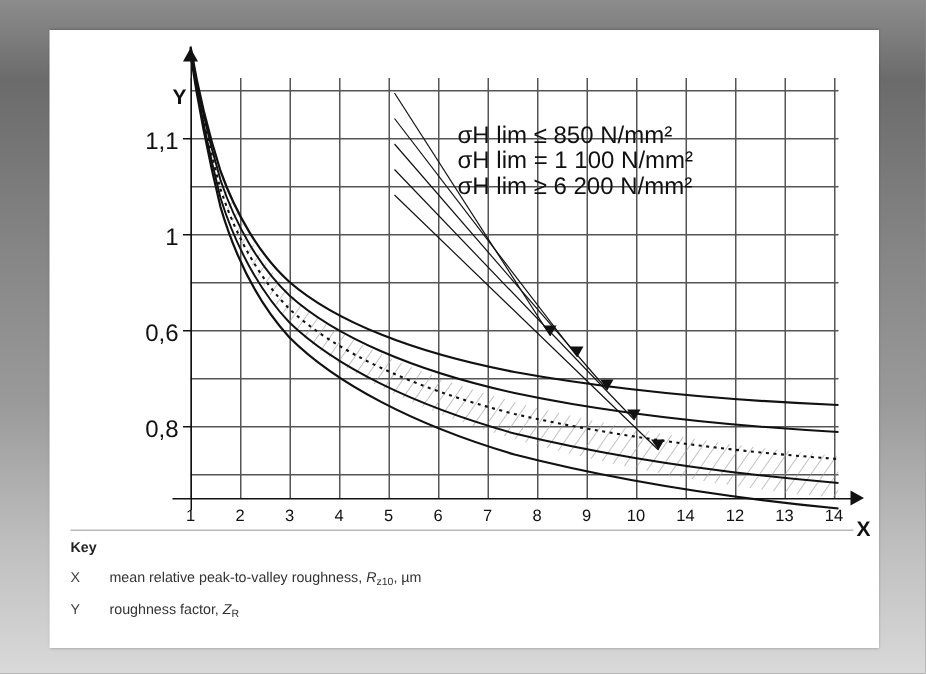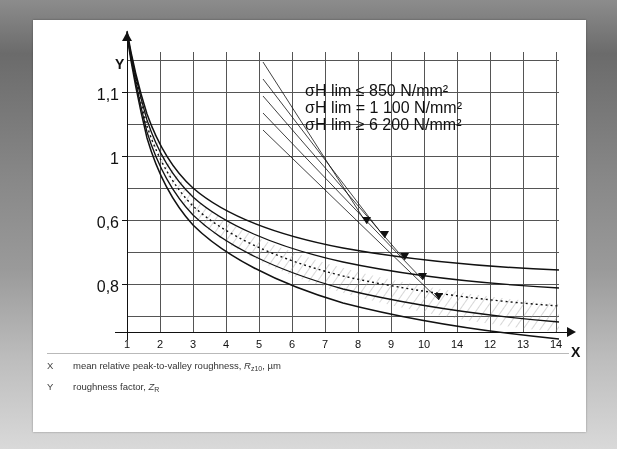--- a/index.html
+++ b/index.html
@@ -279,20 +279,21 @@
 
       <div id="legend">
         <div class="row">σH lim ≤ 850 N/mm²</div>
         <div class="row">σH lim = 1 100 N/mm²</div>
         <div class="row">σH lim ≥ 6 200 N/mm²</div>
       </div>
     </div>
 
     <div id="key-divider"></div>
     <div id="keyblock">
+      <div id="key-title">Key</div>
 
       <div class="key-row">
         <div class="key-sym">X</div>
         <div class="key-txt"><span>mean relative peak-to-valley roughness, </span><i>R</i><sub>z10</sub><span>, µm</span></div>
       </div>
 
       <div class="key-row">
         <div class="key-sym">Y</div>
         <div class="key-txt"><span>roughness factor, </span><i>Z</i><sub>R</sub><span></span></div>
       </div>

